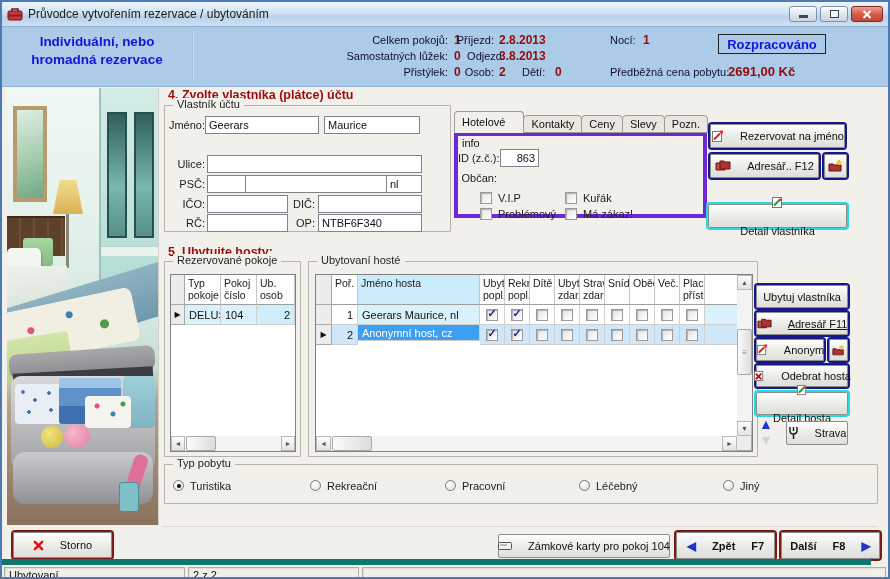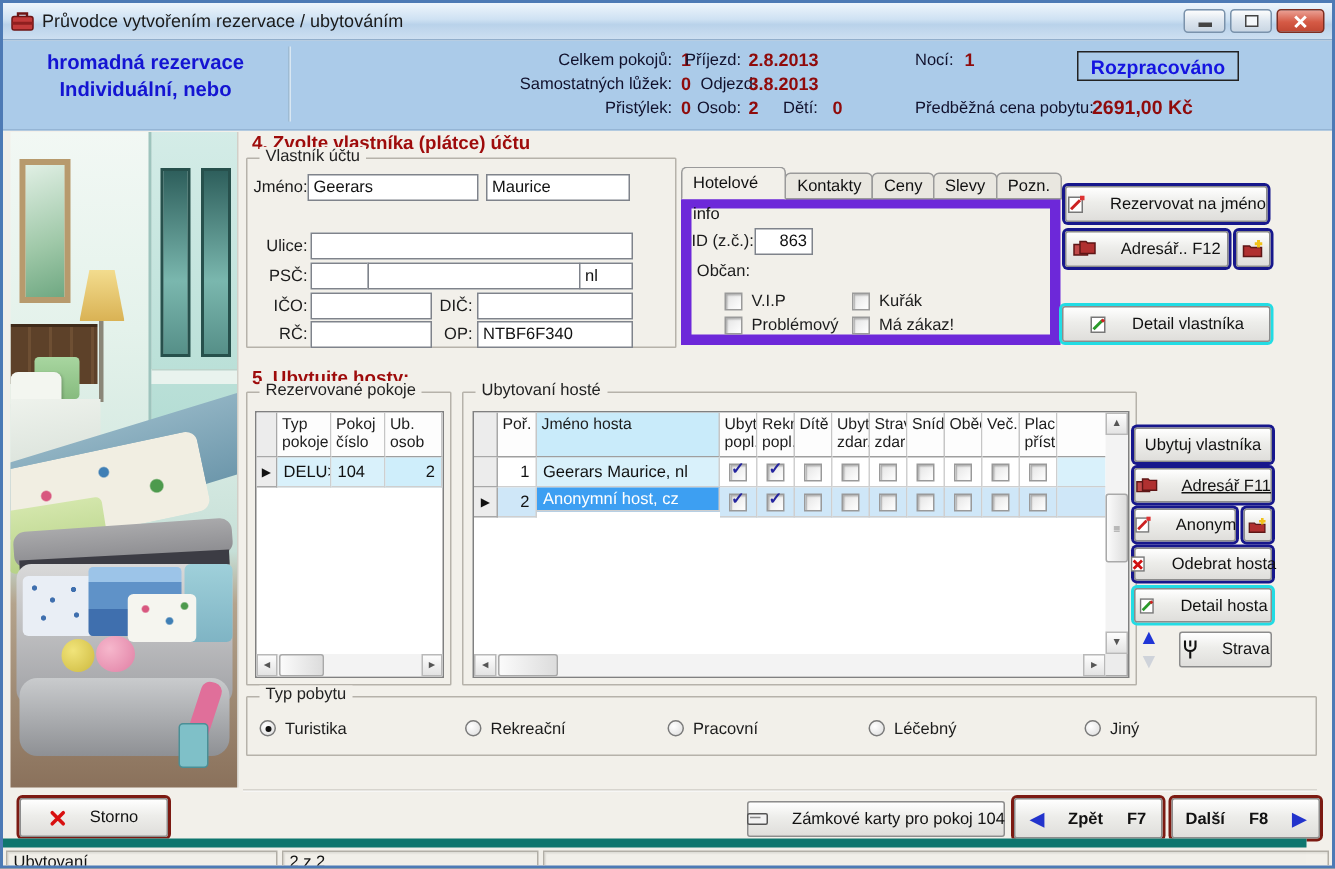--- a/index.html
+++ b/index.html
@@ -35,28 +35,28 @@
   .leg{position:absolute;top:-8px;left:8px;background:#f2f0ea;padding:0 4px;font-size:11px;color:#222;white-space:nowrap;}
   .lbl{position:absolute;font-size:11px;white-space:nowrap;color:#1c1c1c;}
   .lbl.r{text-align:right;}
   .field{position:absolute;height:18px;background:#fff;border:1px solid #7f838b;font-size:11px;
     padding:0 3px;display:flex;align-items:center;overflow:hidden;white-space:nowrap;}
   .field.num{justify-content:flex-end;}
   .btn{position:absolute;display:flex;align-items:center;justify-content:center;gap:16px;
     background:linear-gradient(#ffffff,#ededea 45%,#dfdedb);border:1px solid #8c8c8c;border-radius:2px;
     font-size:11px;color:#111;white-space:nowrap;}
   .ring-navy{box-shadow:0 0 0 2px #17178c;}
-  .ring-cyan{box-shadow:0 0 0 2px #22dce4;}
+  .ring-cyan{box-shadow:0 0 0 2px #22dce4;flex-direction:column;}
   .ring-red{box-shadow:0 0 0 2px #7c1a12;}
   
   .tabs{position:absolute;left:452px;top:109px;width:253px;height:22px;display:flex;align-items:flex-end;z-index:2;}
   .tab{height:18px;line-height:17px;padding:0 7px;font-size:11px;background:#e9e7e0;
     border:1px solid #9a9a9a;border-radius:4px 4px 0 0;margin-right:-1px;}
   .tab.active{height:22px;line-height:21px;background:#f2f0ea;border-bottom:1px solid #f2f0ea;z-index:3;}
-  .tabpanel{position:absolute;left:452px;top:130px;width:253px;height:98px;border:7px solid #6d28d9;background:#f2f0ea;}
+  .tabpanel{position:absolute;left:452px;top:130px;width:253px;height:86px;border:4px solid #6d28d9;background:#f2f0ea;}
   
   .table{position:absolute;background:#fff;border:1px solid #808080;overflow:hidden;}
   .hcell{position:absolute;font-size:10.5px;line-height:12px;white-space:pre-line;padding:2px 3px;
     border-right:1px solid #c6c6c6;border-bottom:1px solid #9f9f9f;background:#fdfdfd;overflow:hidden;color:#1c1c1c;}
   .tcell{position:absolute;font-size:11px;display:flex;align-items:center;padding:0 4px;
     border-right:1px solid #cfcfcf;border-bottom:1px solid #cfcfcf;overflow:hidden;white-space:nowrap;}
   .tcell.right{justify-content:flex-end;}
   .tcell.center{justify-content:center;padding:0;}
   .selc{background:#ececec;border-right:1px solid #a8a8a8;border-bottom:1px solid #a8a8a8;
     display:flex;align-items:center;justify-content:center;font-size:8px;color:#111;}
@@ -114,22 +114,22 @@
       <span class="winbtn close">
           <svg width="10" height="9" viewBox="0 0 10 9">
             <path d="M1.5 1 8.5 8 M8.5 1 1.5 8" stroke="#fff" stroke-width="2"></path>
           </svg>
         </span>
     </span>
   </div>
 
   <div class="headerband">
     <div class="mode-title">
+      <div>Individuální, nebo</div>
       <div>hromadná rezervace</div>
-      <div>Individuální, nebo</div>
     </div>
     <div class="hdivider"></div>
 
     <span class="hlbl r" style="left:320px;top:7px;width:126px;">Celkem pokojů:</span>
     <span class="val" style="left:452px;top:6px;">1</span>
     <span class="hlbl r" style="left:440px;top:7px;width:52px;">Příjezd:</span>
     <span class="val" style="left:497px;top:6px;">2.8.2013</span>
     <span class="hlbl" style="left:608px;top:7px;">Nocí:</span>
     <span class="val" style="left:641px;top:6px;">1</span>
 

